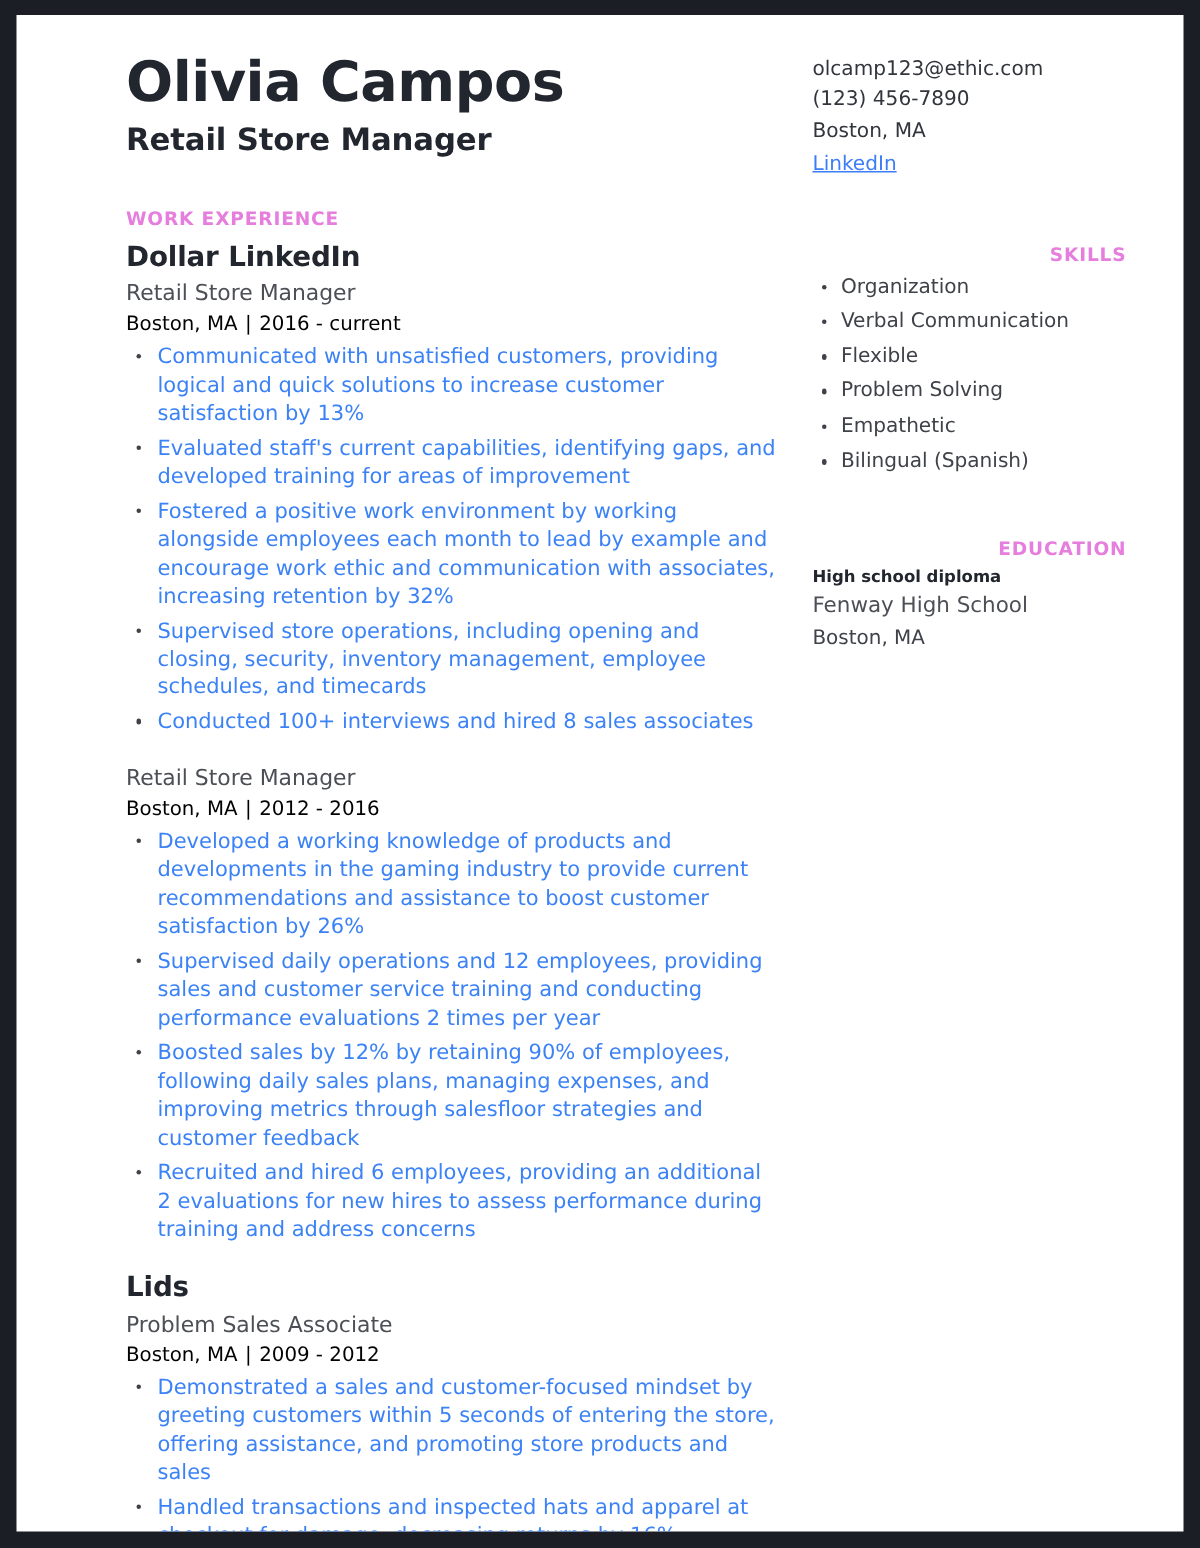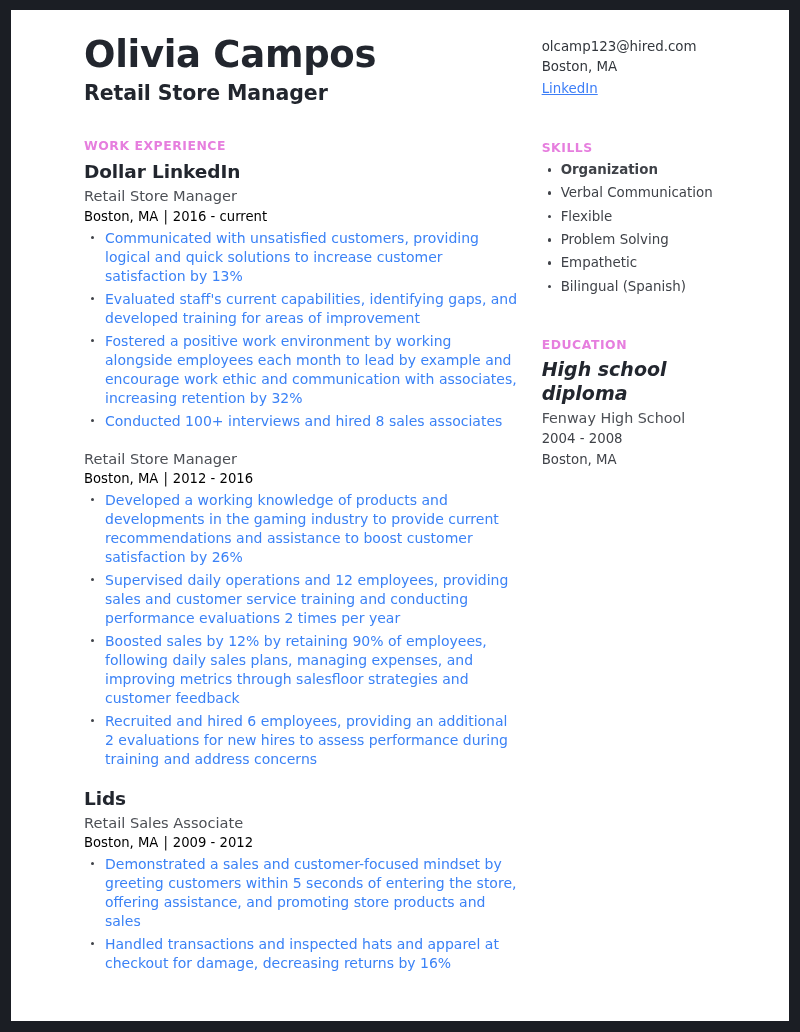--- a/index.html
+++ b/index.html
@@ -143,55 +143,54 @@
     line-height: 1.52;
   }
   .contact-link {
     font-size: 13.4px;
     line-height: 1.52;
     color: #3d7ef7;
     text-decoration: underline;
     display: inline-block;
   }
 
-  .side-col .section-head:first-of-type { margin-top: 0; }
+  .side-col .section-head:first-of-type { margin-top: 0; text-align: right; }
   .side-section { margin-top: 41px; }
 
   ul.side-list {
     list-style: none;
     margin: 6px 0 0 0;
     padding: 0;
   }
   ul.side-list li {
     position: relative;
     font-size: 13.4px;
     color: #3f4248;
     line-height: 1.33;
     padding-left: 19px;
     margin-top: 5.5px;
   }
-  ul.side-list li:first-child { margin-top: 3px; font-weight: bold; }
+  ul.side-list li:first-child { margin-top: 3px; }
   ul.side-list li::before {
     content: "";
     position: absolute;
     left: 6px;
     top: 7px;
     width: 3.4px;
     height: 3.4px;
     border-radius: 50%;
     background: #3f4248;
   }
 
   .edu-degree {
-    font-size: 19px;
+    font-size: 11px;
     font-weight: 700;
     color: #22262e;
     line-height: 1.3;
     margin: 5px 0 0 0;
-    font-style: italic;
   }
   .edu-school {
     font-size: 14.3px;
     color: #4c4f55;
     line-height: 1.35;
     margin: 3px 16px 0 0;
   }
   .edu-years, .edu-loc {
     font-size: 13.3px;
     color: #3f4248;
@@ -214,70 +213,71 @@
         <div class="section-head">WORK EXPERIENCE</div>
 
         <div class="job">
           <div class="job-company">Dollar LinkedIn</div>
           <div class="job-role">Retail Store Manager</div>
           <div class="job-meta"><span>Boston, MA</span><span class="sep">|</span><span>2016 - current</span></div>
           <ul class="bullets">
             <li>Communicated with unsatisfied customers, providing logical and quick solutions to increase customer satisfaction by 13%</li>
             <li>Evaluated staff's current capabilities, identifying gaps, and developed training for areas of improvement</li>
             <li>Fostered a positive work environment by working alongside employees each month to lead by example and encourage work ethic and communication with associates, increasing retention by 32%</li>
+            <li>Supervised store operations, including opening and closing, security, inventory management, employee schedules, and timecards</li>
             <li>Conducted 100+ interviews and hired 8 sales associates</li>
           </ul>
         </div>
 
         <div class="job">
           <div class="job-role">Retail Store Manager</div>
           <div class="job-meta"><span>Boston, MA</span><span class="sep">|</span><span>2012 - 2016</span></div>
           <ul class="bullets">
             <li>Developed a working knowledge of products and developments in the gaming industry to provide current recommendations and assistance to boost customer satisfaction by 26%</li>
             <li>Supervised daily operations and 12 employees, providing sales and customer service training and conducting performance evaluations 2 times per year</li>
             <li>Boosted sales by 12% by retaining 90% of employees, following daily sales plans, managing expenses, and improving metrics through salesfloor strategies and customer feedback</li>
             <li>Recruited and hired 6 employees, providing an additional 2 evaluations for new hires to assess performance during training and address concerns</li>
           </ul>
         </div>
 
         <div class="job">
           <div class="job-company">Lids</div>
-          <div class="job-role">Retail Sales Associate</div>
+          <div class="job-role">Problem Sales Associate</div>
           <div class="job-meta"><span>Boston, MA</span><span class="sep">|</span><span>2009 - 2012</span></div>
           <ul class="bullets">
             <li>Demonstrated a sales and customer-focused mindset by greeting customers within 5 seconds of entering the store, offering assistance, and promoting store products and sales</li>
             <li>Handled transactions and inspected hats and apparel at checkout for damage, decreasing returns by 16%</li>
           </ul>
         </div>
 
       </div>
 
       <div class="side-col">
 
-        <div class="contact-line">olcamp123@hired.com</div>
+        <div class="contact-line">olcamp123@ethic.com</div>
+        <div class="contact-line">(123) 456-7890</div>
         <div class="contact-line">Boston, MA</div>
         <a class="contact-link" href="#">LinkedIn</a>
 
         <div class="side-section">
           <div class="section-head">SKILLS</div>
           <ul class="side-list">
             <li>Organization</li>
             <li>Verbal Communication</li>
             <li>Flexible</li>
             <li>Problem Solving</li>
             <li>Empathetic</li>
             <li>Bilingual (Spanish)</li>
           </ul>
         </div>
 
         <div class="side-section">
           <div class="section-head">EDUCATION</div>
           <div class="edu-degree">High school diploma</div>
           <div class="edu-school">Fenway High School</div>
-          <div class="edu-years">2004 - 2008</div>
           <div class="edu-loc">Boston, MA</div>
         </div>
 
       </div>
 
     </div>
   </div>
 </div>
 
 </body></html>

